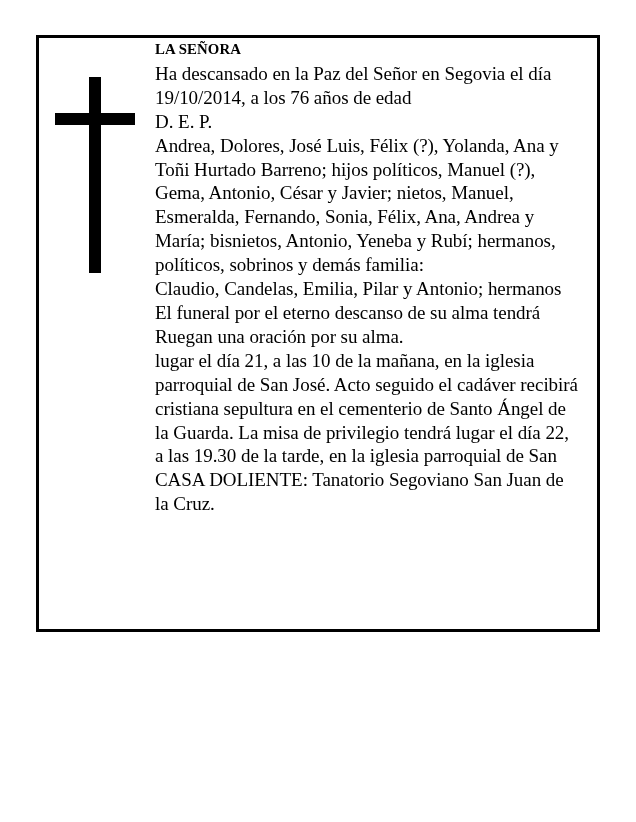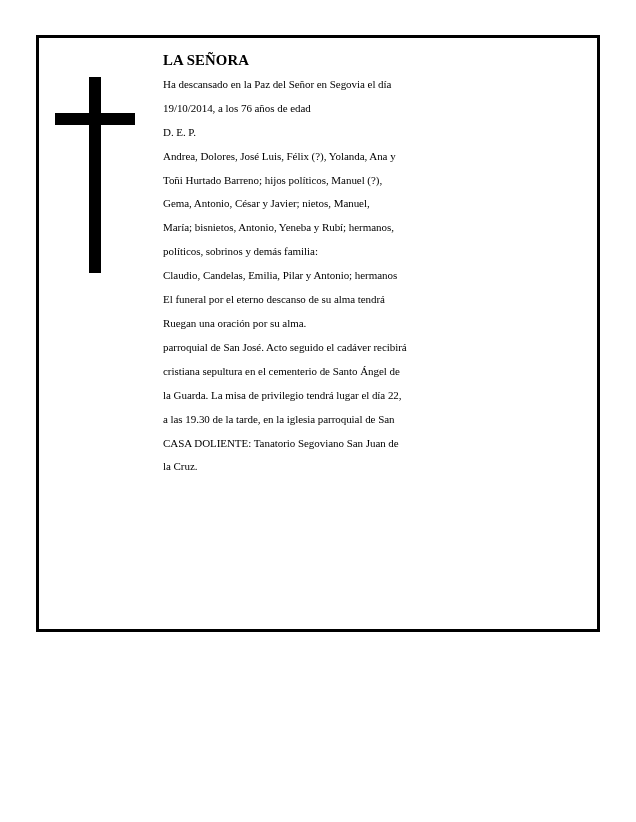--- a/index.html
+++ b/index.html
@@ -50,27 +50,26 @@
     top: 36px;
     width: 80px;
     height: 12px;
     background: #000000;
   }
 
   
   #text-column {
     position: absolute;
     left: 116px;   
-    top: 11px;     
+    top: 0;     
     width: 428px;
-    margin-left: 8px;
   }
 
   .line {
-    font-size: 11px;
+    font-size: 19px;
     line-height: 23.9px;
     white-space: nowrap;
     letter-spacing: -0.05px;
   }
 
   .line-heading {
     font-size: 14.8px;
     font-weight: bold;
     line-height: 23.9px;
     white-space: nowrap;
@@ -90,25 +89,27 @@
   <div id="text-column">
 
     <div class="line-heading">LA SEÑORA</div>
 
     <div class="line">Ha descansado en la Paz del Señor en Segovia el día</div>
     <div class="line">19/10/2014, a los 76 años de edad</div>
     <div class="line">D. E. P.</div>
     <div class="line">Andrea, Dolores, José Luis, Félix (?), Yolanda, Ana y</div>
     <div class="line">Toñi Hurtado Barreno; hijos políticos, Manuel (?),</div>
     <div class="line">Gema, Antonio, César y Javier; nietos, Manuel,</div>
+    <div class="line">Esmeralda, Fernando, Sonia, Félix, Ana, Andrea y</div>
     <div class="line">María; bisnietos, Antonio, Yeneba y Rubí; hermanos,</div>
     <div class="line">políticos, sobrinos y demás familia:</div>
     <div class="line">Claudio, Candelas, Emilia, Pilar y Antonio; hermanos</div>
     <div class="line">El funeral por el eterno descanso de su alma tendrá</div>
     <div class="line">Ruegan una oración por su alma.</div>
+    <div class="line">lugar el día 21, a las 10 de la mañana, en la iglesia</div>
     <div class="line">parroquial de San José. Acto seguido el cadáver recibirá</div>
     <div class="line">cristiana sepultura en el cementerio de Santo Ángel de</div>
     <div class="line">la Guarda. La misa de privilegio tendrá lugar el día 22,</div>
     <div class="line">a las 19.30 de la tarde, en la iglesia parroquial de San</div>
     <div class="line">CASA DOLIENTE: Tanatorio Segoviano San Juan de</div>
     <div class="line">la Cruz.</div>
 
   </div>
 </div>
 

